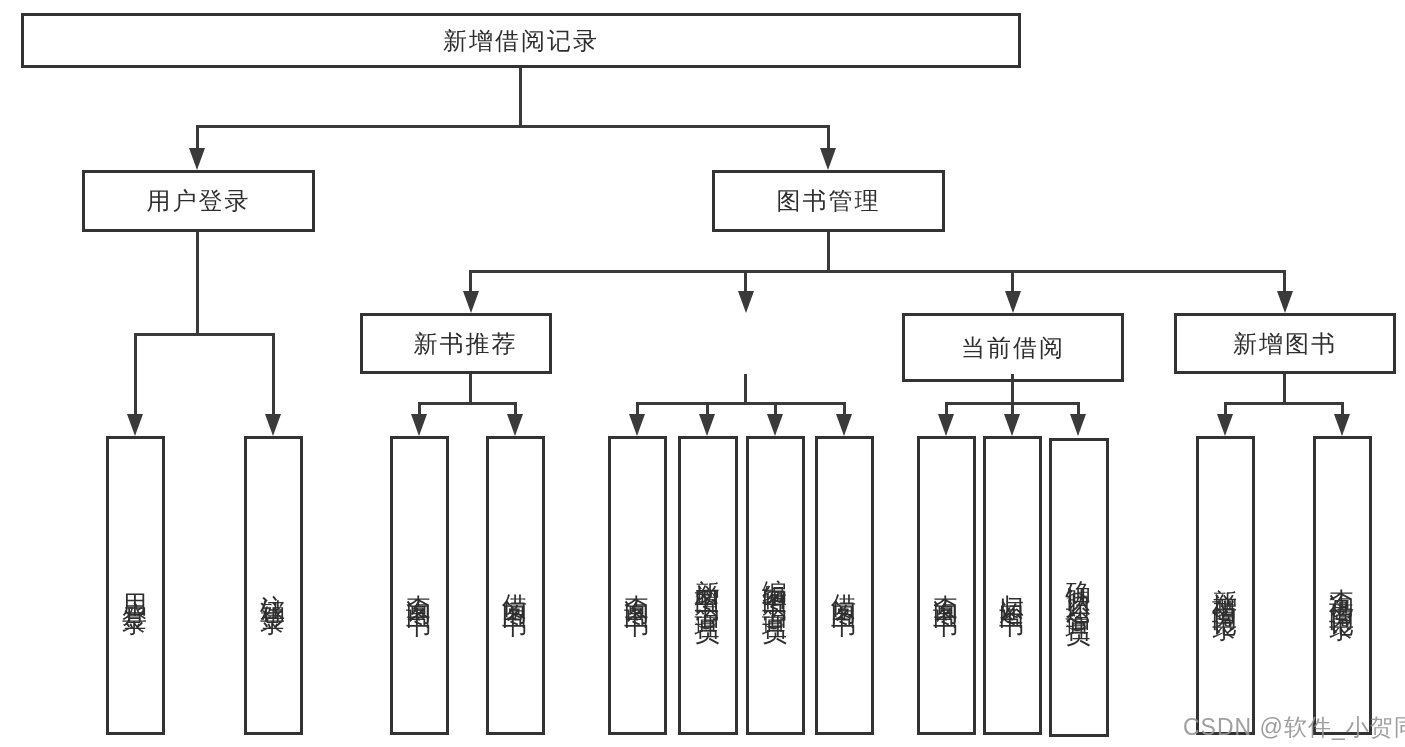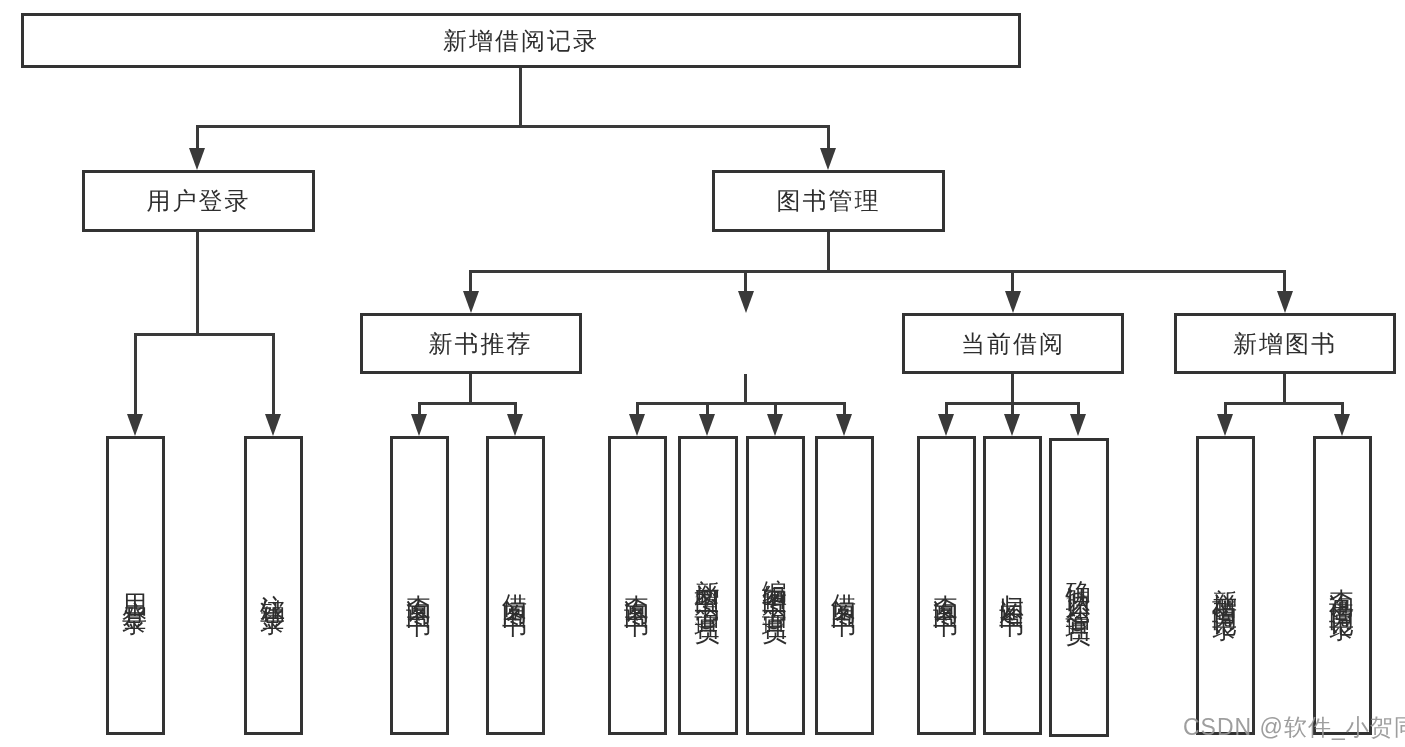--- a/index.html
+++ b/index.html
@@ -47,22 +47,22 @@
   <div class="hline" style="left:469px;top:270px;width:817px;"></div>
   <div class="vline" style="left:469px;top:270px;height:22px;"></div>
   <div class="arrow" style="left:463px;top:291px;"></div>
   <div class="vline" style="left:744px;top:270px;height:22px;"></div>
   <div class="arrow" style="left:738px;top:291px;"></div>
   <div class="vline" style="left:1011px;top:270px;height:22px;"></div>
   <div class="arrow" style="left:1005px;top:291px;"></div>
   <div class="vline" style="left:1283px;top:270px;height:22px;"></div>
   <div class="arrow" style="left:1277px;top:291px;"></div>
 
-  <div class="box h" style="left:360px;top:313px;width:222px;height:61px;padding-left:19px;">新书推荐</div>
-  <div class="box h" style="left:902px;top:313px;width:222px;height:61px;">当前借阅</div>
+  <div class="box h" style="left:360px;top:313px;width:192px;height:61px;padding-left:19px;">新书推荐</div>
+  <div class="box h" style="left:902px;top:313px;width:222px;height:69px;">当前借阅</div>
   <div class="box h" style="left:1174px;top:313px;width:222px;height:61px;">新增图书</div>
 
   <div class="vline" style="left:469px;top:374px;height:31px;"></div>
   <div class="hline" style="left:418px;top:402px;width:99px;"></div>
   <div class="vline" style="left:418px;top:402px;height:14px;"></div>
   <div class="arrow" style="left:411px;top:414px;"></div>
   <div class="vline" style="left:514px;top:402px;height:14px;"></div>
   <div class="arrow" style="left:507px;top:414px;"></div>
 
   <div class="vline" style="left:744px;top:374px;height:31px;"></div>

